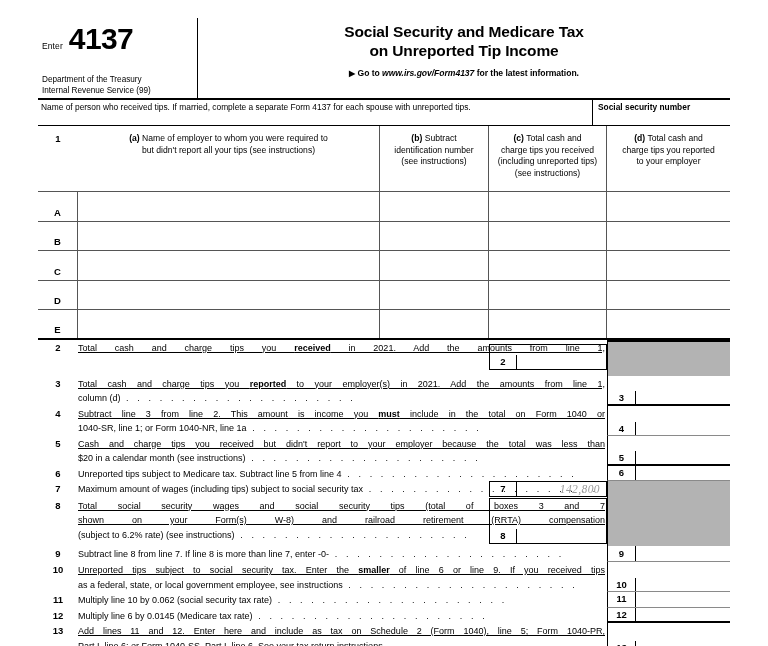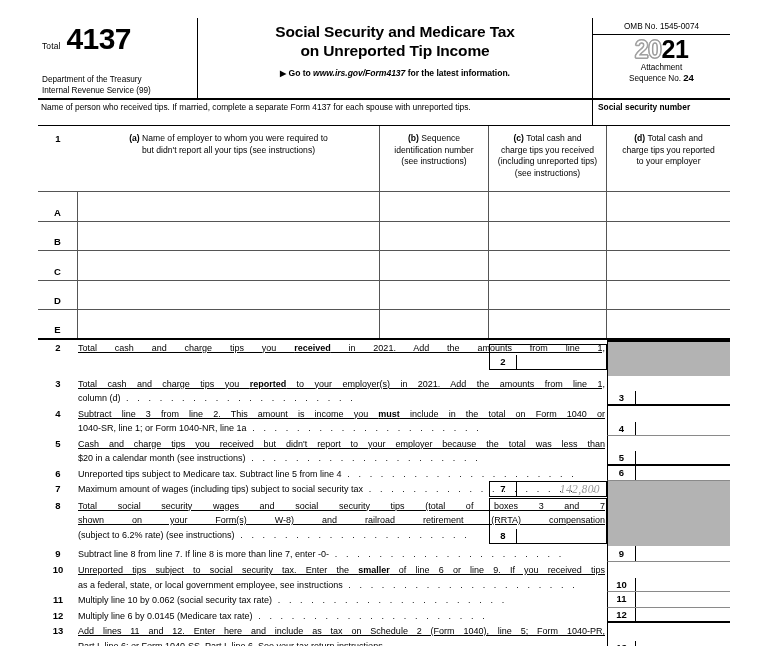--- a/index.html
+++ b/index.html
@@ -324,71 +324,61 @@
 </style>
 </head>
 <body>
 
 <div class="page">
   <div class="form">
 
     <div class="header">
       <div class="hdr-left">
         <div class="form-line">
-          <span class="form-word">Total</span>
+          <span class="form-word">Enter</span>
           <span class="form-num">4137</span>
         </div>
         <div class="dept">
           <div>Department of the Treasury</div>
           <div>Internal Revenue Service (99)</div>
         </div>
       </div>
 
       <div class="hdr-mid">
         <div class="title">Social Security and Medicare Tax</div>
         <div class="title">on Unreported Tip Income</div>
         <div class="subline">
           <span class="tri">▶</span>
           <span>Go to</span>
           <span class="ital">www.irs.gov/Form4137</span>
           <span>for the latest information.</span>
         </div>
       </div>
 
-      <div class="hdr-right">
-        <div class="omb">OMB No. 1545-0074</div>
-        <div class="yearbox">
-          <div class="year"><span class="hollow">20</span><span>21</span></div>
-        </div>
-        <div class="attach">
-          <div>Attachment</div>
-          <div><span>Sequence No.</span> <b>24</b></div>
-        </div>
-      </div>
     </div>
 
     <div class="namerow">
       <div class="namecell">
         <span>Name of person who received tips. If married, complete a separate Form 4137 for each spouse with unreported tips.</span>
       </div>
       <div class="ssncell">
         <span>Social security number</span>
       </div>
     </div>
 
     <div class="t1head">
       <div class="t1-num">1</div>
       <div class="t1-a">
         <b>(a)</b>
         <span>Name of employer to whom you were required to</span><br>
         <span>but didn't report all your tips (see instructions)</span>
       </div>
       <div class="t1-b">
         <b>(b)</b>
-        <span>Sequence</span><br>
+        <span>Subtract</span><br>
         <span>identification number</span><br>
         <span>(see instructions)</span>
       </div>
       <div class="t1-c">
         <b>(c)</b>
         <span>Total cash and</span><br>
         <span>charge tips you received</span><br>
         <span>(including unreported tips)</span><br>
         <span>(see instructions)</span>
       </div>

